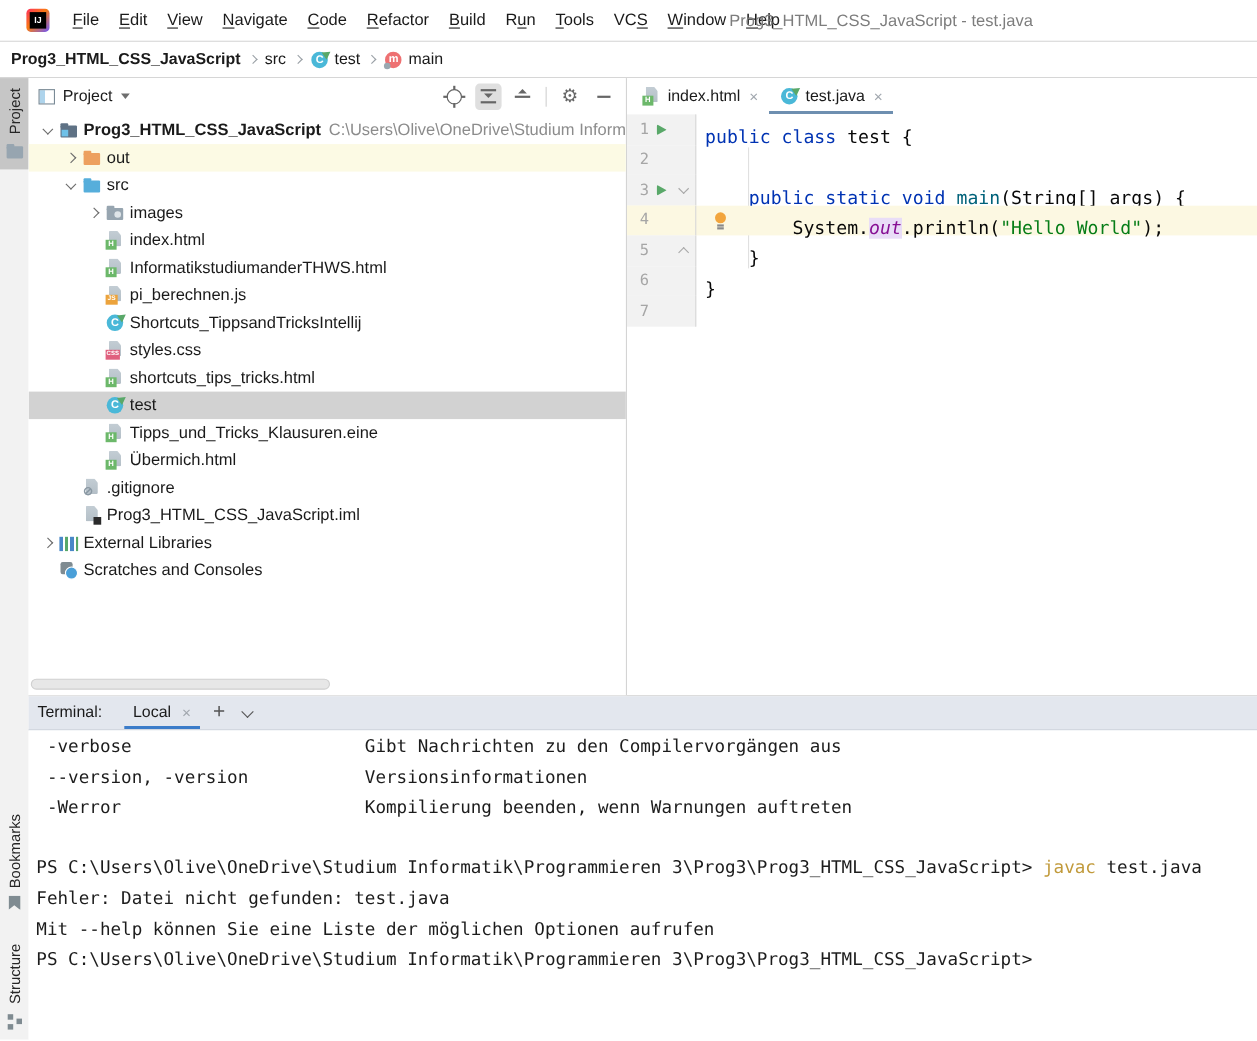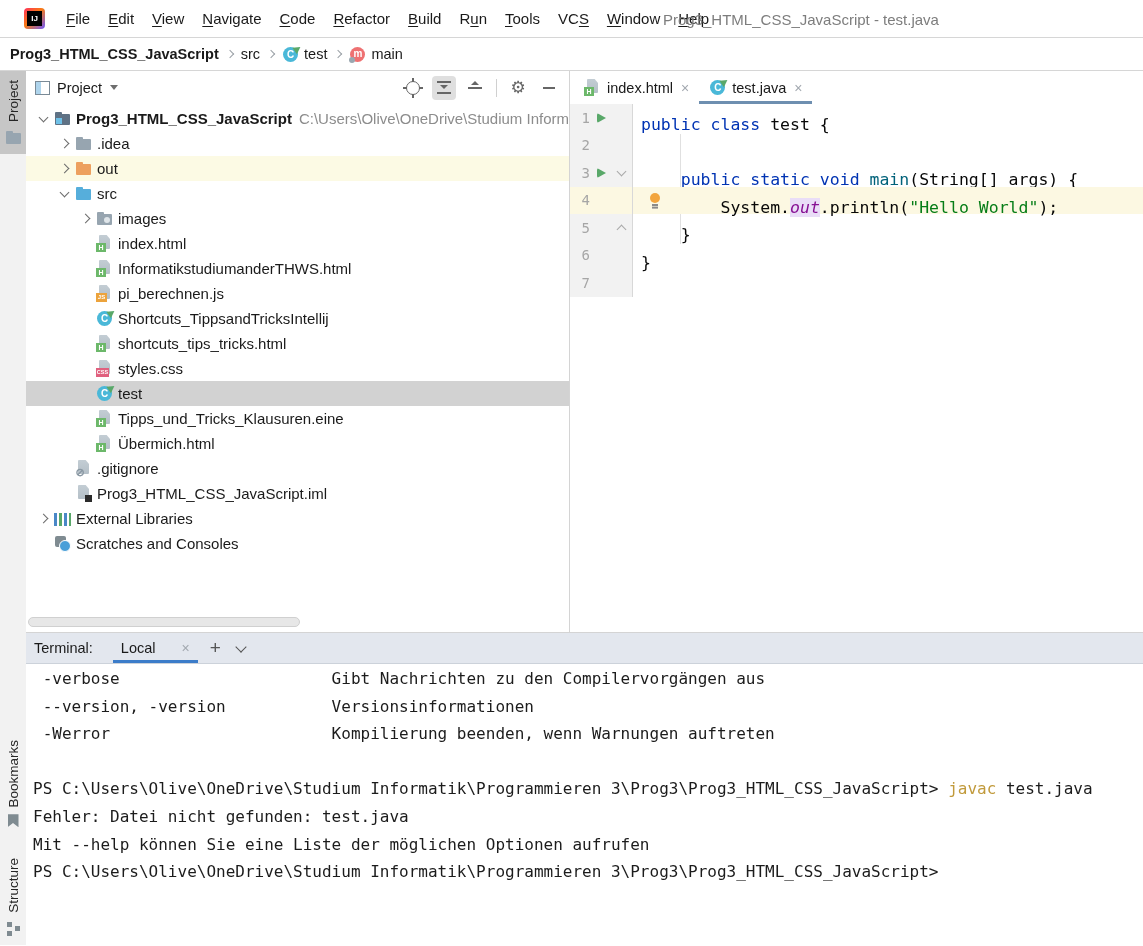--- a/index.html
+++ b/index.html
@@ -162,21 +162,21 @@
   .lcode { padding-left:8px; white-space:pre;margin-top:14px; }
   .c-kw { color:#0033b3; } .c-mth { color:#00627a; }
   .c-fld { color:#871094; font-style:italic; background:#e9ddf7; }
   .c-str { color:#067d17; } .c-pl { color:#080808; }
 
   
   .terminal { flex:1; min-height:0; border-top:1px solid #d4d4d4; display:flex; flex-direction:column; }
   .term-header { height:31px; flex:none; background:#e3e7ee; border-bottom:1px solid #ccd2da;
                  display:flex; align-items:center; padding-left:8px; font-size:14.5px; }
   .term-label { margin-right:20px; }
-  .term-tab { height:100%; display:flex; align-items:center; gap:24px; padding:0 8px; position:relative; }
+  .term-tab { height:100%; display:flex; align-items:center; gap:8px; padding:0 8px; position:relative; }
   .term-tab.active { box-shadow:inset 0 -3px 0 #3b7cc9; }
   .term-plus { font-size:19px; color:#555; margin-left:12px; }
   .term-chevdown { width:8px; height:8px; border-right:1.7px solid #555; border-bottom:1.7px solid #555;
                    transform:rotate(45deg); margin:-3px 0 0 16px; }
   .term-body { flex:1; background:#fff; font-family:"DejaVu Sans Mono",monospace; font-size:16px;
                line-height:27.6px; padding:1px 0 0 7px; color:#1c1c1c; overflow:hidden; }
   .tline { white-space:pre; }
   .c-cmd { color:#c19a3b; }
 </style>
 </head>
@@ -276,28 +276,20 @@
                 <span class="tspacer" style="width: 7px;"></span>
                 <span class="chev open">
                   <span></span>
                 </span>
                 <span class="ico folder f-proj">
                   <span class="sub"></span>
                 </span>
                 <span class="tlabel bold">Prog3_HTML_CSS_JavaScript</span>
                 <span class="tpath">C:\Users\Olive\OneDrive\Studium Informati</span>
               </div>
-              <div class="trow">
-                <span class="tspacer" style="width: 28px;"></span>
-                <span class="chev closed">
-                  <span></span>
-                </span>
-                <span class="ico folder f-gray"></span>
-                <span class="tlabel">.idea</span>
-              </div>
               <div class="trow yellow">
                 <span class="tspacer" style="width: 28px;"></span>
                 <span class="chev closed">
                   <span></span>
                 </span>
                 <span class="ico folder f-out"></span>
                 <span class="tlabel">out</span>
               </div>
               <div class="trow">
                 <span class="tspacer" style="width: 28px;"></span>
@@ -343,32 +335,32 @@
               </div>
               <div class="trow">
                 <span class="tspacer" style="width: 49px;"></span>
                 <span class="tspacer" style="width: 21px;"></span>
                 <span class="ico class"></span>
                 <span class="tlabel">Shortcuts_TippsandTricksIntellij</span>
               </div>
               <div class="trow">
                 <span class="tspacer" style="width: 49px;"></span>
                 <span class="tspacer" style="width: 21px;"></span>
+                <span class="ico page css">
+                  <span class="badge">CSS</span>
+                </span>
+                <span class="tlabel">styles.css</span>
+              </div>
+              <div class="trow">
+                <span class="tspacer" style="width: 49px;"></span>
+                <span class="tspacer" style="width: 21px;"></span>
                 <span class="ico page html">
                   <span class="badge">H</span>
                 </span>
                 <span class="tlabel">shortcuts_tips_tricks.html</span>
-              </div>
-              <div class="trow">
-                <span class="tspacer" style="width: 49px;"></span>
-                <span class="tspacer" style="width: 21px;"></span>
-                <span class="ico page css">
-                  <span class="badge">CSS</span>
-                </span>
-                <span class="tlabel">styles.css</span>
               </div>
               <div class="trow selected">
                 <span class="tspacer" style="width: 49px;"></span>
                 <span class="tspacer" style="width: 21px;"></span>
                 <span class="ico class"></span>
                 <span class="tlabel">test</span>
               </div>
               <div class="trow">
                 <span class="tspacer" style="width: 49px;"></span>
                 <span class="tspacer" style="width: 21px;"></span>

